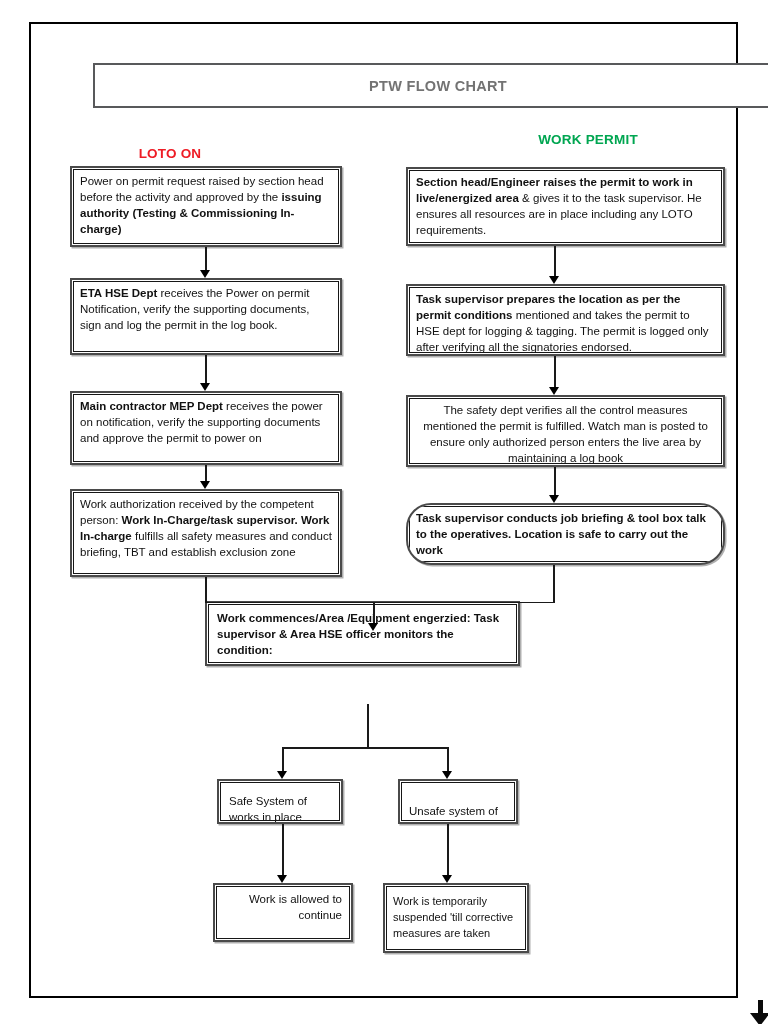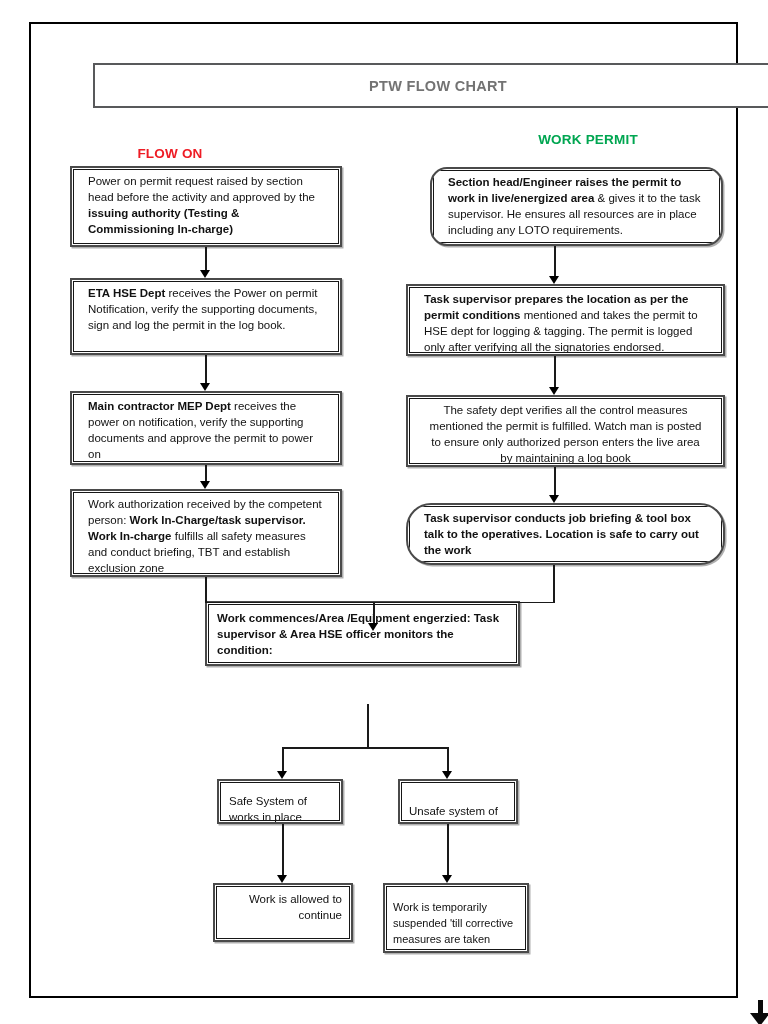--- a/index.html
+++ b/index.html
@@ -39,21 +39,21 @@
     border: 2px solid #4a4a4a;
     box-sizing: border-box;
     box-shadow: 1.5px 1.5px 0 rgba(110,110,110,.55);
     overflow: hidden;
   }
   .node::after {
     content: ""; position: absolute; inset: 1px;
     border: 1px solid #161616; pointer-events: none;
   }
   .node-text {
-    position: relative; padding: 5px 16px;
+    position: relative; padding: 5px 8px;
     font-size: 11.5px; line-height: 16px; color: #111;
   }
   .node-text b { font-weight: bold; }
 
   
   .vline { width: 1.5px; background: #1a1a1a; }
   .hline { height: 1.5px; background: #1a1a1a; }
   .arrow-down {
     width: 0; height: 0;
     border-left: 5px solid transparent; border-right: 5px solid transparent;
@@ -70,40 +70,40 @@
 </style>
 </head>
 <body>
 
 <div class="abs page-border"></div>
 
 <div class="abs title-box">
   <span class="title-text">PTW FLOW CHART</span>
 </div>
 
-<div class="abs col-heading heading-left">FLOW ON</div>
+<div class="abs col-heading heading-left">LOTO ON</div>
 <div class="abs col-heading heading-right">WORK PERMIT</div>
 
 <div class="abs node" style="left:70px; top:166px; width:272px; height:81px;">
   <div class="node-text"><span>Power on permit request raised by section head before the activity and approved by the </span><b>issuing authority (Testing &amp; Commissioning In-charge)</b></div>
 </div>
 
 <div class="abs node" style="left:70px; top:278px; width:272px; height:77px;">
   <div class="node-text"><b>ETA HSE Dept</b><span> receives the Power on permit Notification, verify the supporting documents, sign and log the permit in the log book.</span></div>
 </div>
 
 <div class="abs node" style="left:70px; top:391px; width:272px; height:74px;">
   <div class="node-text"><b>Main contractor MEP Dept</b><span> receives the power on notification, verify the supporting documents and approve the permit to power on</span></div>
 </div>
 
 <div class="abs node" style="left:70px; top:489px; width:272px; height:88px;">
   <div class="node-text"><span>Work authorization received by the competent person: </span><b>Work In-Charge/task supervisor. Work In-charge</b><span> fulfills all safety measures and conduct briefing, TBT and establish exclusion zone</span></div>
 </div>
 
-<div class="abs node" style="left:430px; top:167px; width:293px; height:79px;border-radius:17px;">
+<div class="abs node" style="left:406px; top:167px; width:319px; height:79px;">
   <div class="node-text"><b>Section head/Engineer raises the permit to work in live/energized area</b><span> &amp; gives it to the task supervisor. He ensures all resources are in place including any LOTO requirements.</span></div>
 </div>
 
 <div class="abs node" style="left:406px; top:284px; width:319px; height:72px;">
   <div class="node-text"><b>Task supervisor prepares the location as per the permit conditions</b><span> mentioned and takes the permit to HSE dept for logging &amp; tagging. The permit is logged only after verifying all the signatories endorsed.</span></div>
 </div>
 
 <div class="abs node" style="left:406px; top:395px; width:319px; height:72px;text-align:center;">
   <div class="node-text"><span>The safety dept verifies all the control measures mentioned the permit is fulfilled. Watch man is posted to ensure only authorized person enters the live area by maintaining a log book</span></div>
 </div>
@@ -122,21 +122,21 @@
 
 <div class="abs node" style="left:398px; top:779px; width:120px; height:45px;">
   <div class="node-text" style="padding:22px 9px;"><span>Unsafe system of works</span></div>
 </div>
 
 <div class="abs node" style="left:213px; top:883px; width:140px; height:59px;text-align:right;">
   <div class="node-text" style="padding:6px 9px;"><span>Work is allowed to continue</span></div>
 </div>
 
 <div class="abs node" style="left:383px; top:883px; width:146px; height:70px;">
-  <div class="node-text" style="padding:14px 8px; font-size:11px;"><span>Work is temporarily suspended 'till corrective measures are taken</span></div>
+  <div class="node-text" style="padding:8px 8px; font-size:11px;"><span>Work is temporarily suspended 'till corrective measures are taken</span></div>
 </div>
 
 <div class="abs vline" style="left:205px; top:247px; height:23px;"></div>
 <div class="abs arrow-down" style="left:200px; top:270px;"></div>
 
 <div class="abs vline" style="left:205px; top:355px; height:28px;"></div>
 <div class="abs arrow-down" style="left:200px; top:383px;"></div>
 
 <div class="abs vline" style="left:205px; top:465px; height:16px;"></div>
 <div class="abs arrow-down" style="left:200px; top:481px;"></div>

